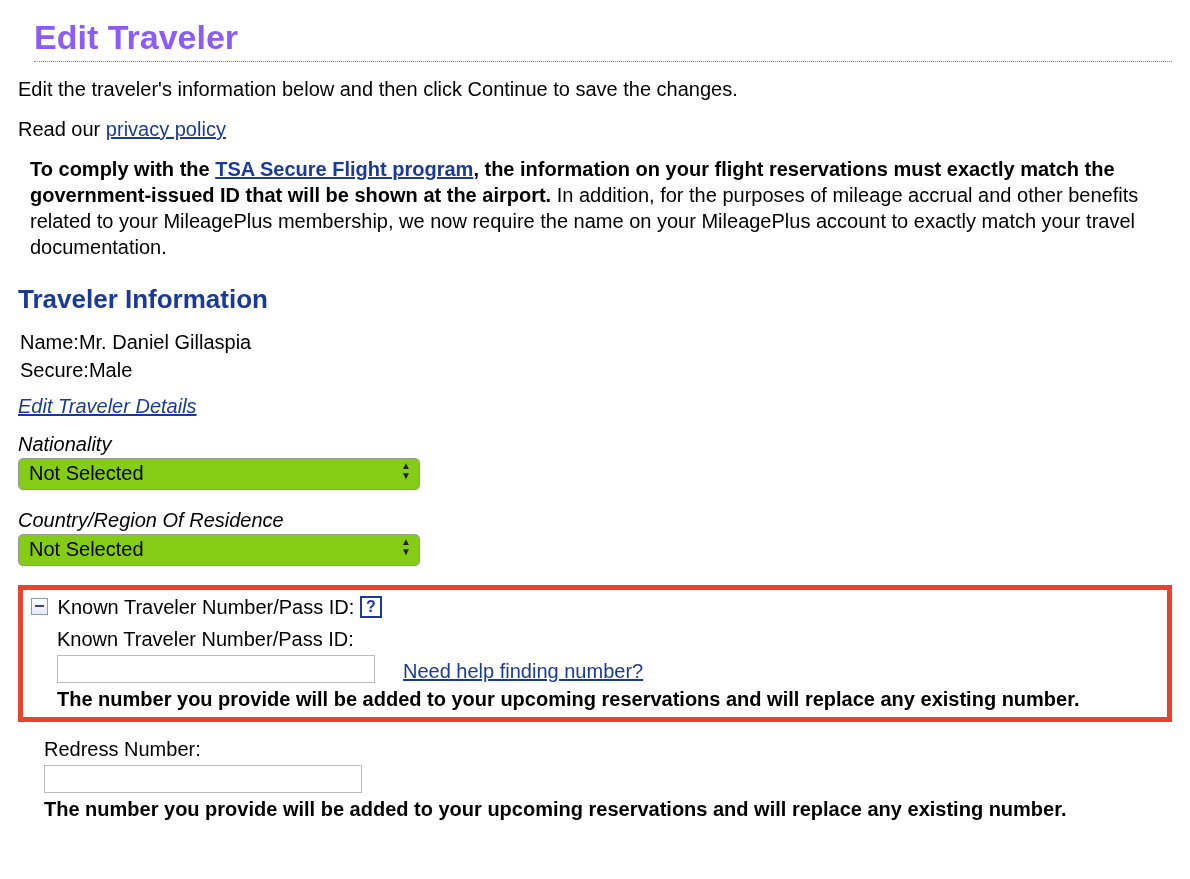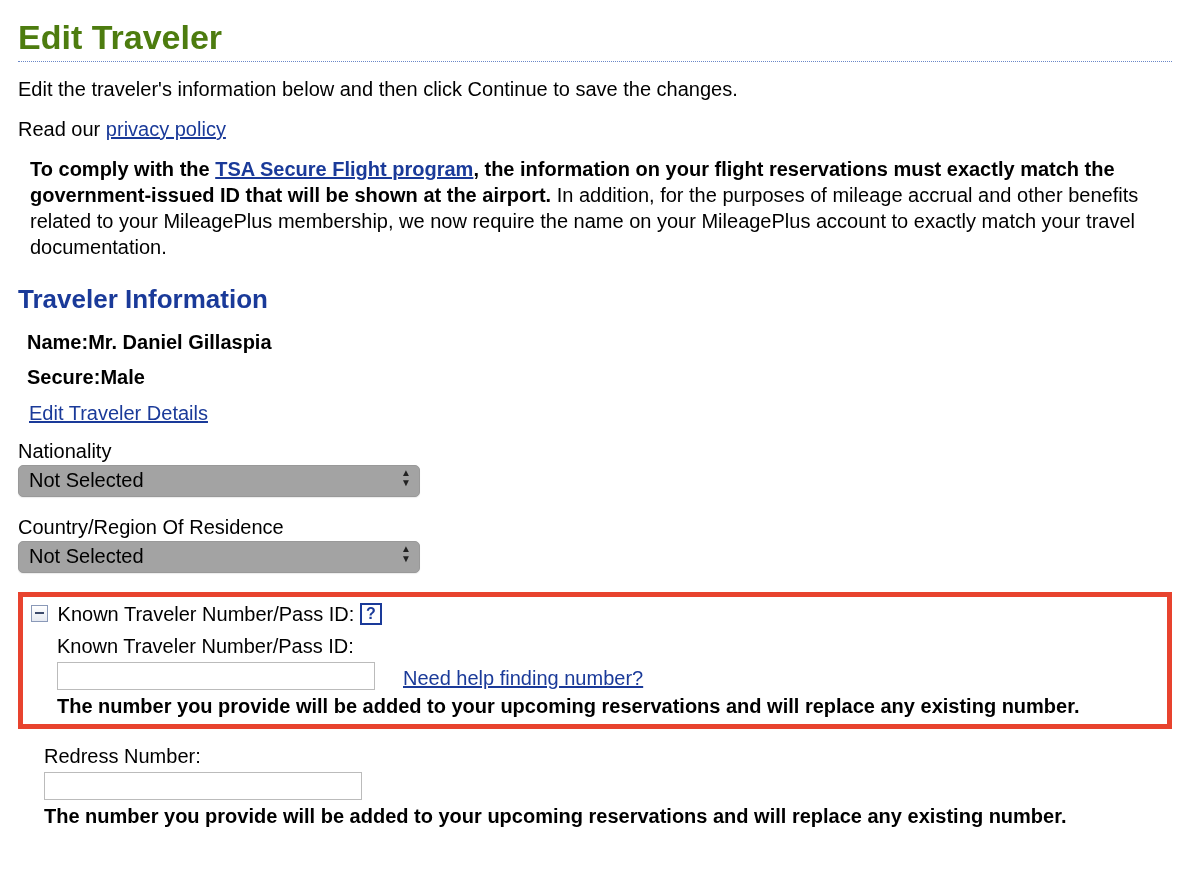--- a/index.html
+++ b/index.html
@@ -6,22 +6,22 @@
       font-family: Arial, Helvetica, sans-serif;
       font-size: 20px;
       color: #000;
       margin: 0;
       padding: 18px;
       background: #fff;
     }
     h1 {
       font-size: 34px;
       font-weight: bold;
-      color: #4d7c0f;
-      margin: 0 0 2px 0;
+      color: #8b5cf6;
+      margin: 0 0 2px 16px;
       border-bottom: 1px dotted #6a87c7;
       padding-bottom: 4px;
     }
     h2 {
       font-size: 26px;
       font-weight: bold;
       color: #1a3a99;
       margin: 24px 0 14px 0;
     }
     p {
@@ -33,38 +33,38 @@
       text-decoration: underline;
     }
     .compliance {
       margin: 14px 12px;
       line-height: 1.3;
     }
     .compliance .bold {
       font-weight: bold;
     }
     .info-line {
-      margin: 9px;
+      margin: 2px;
       line-height: 1.3;
-      font-weight: bold;
     }
     .info-block {
       margin: 14px 0 10px 0;
     }
     .field-block {
       margin-top: 14px;
     }
     .field-label {
       display: block;
       margin-bottom: 2px;
+      font-style: italic;
     }
     .select-wrap {
       position: relative;
       display: inline-block;
-      background: #a3a3a3;
+      background: #84cc16;
       border: 1px solid #999;
       border-radius: 5px;
       height: 30px;
       width: 400px;
       box-shadow: 0 1px 1px rgba(0,0,0,0.08);
     }
     .select-wrap .value {
       position: absolute;
       left: 10px;
       top: 3px;
@@ -163,21 +163,21 @@
   <span class="bold">To comply with the </span><a href="#" class="bold">TSA Secure Flight program</a><span class="bold">, the information on your flight reservations must exactly match the government-issued ID that will be shown at the airport.</span><span> In addition, for the purposes of mileage accrual and other benefits related to your MileagePlus membership, we now require the name on your MileagePlus account to exactly match your travel documentation.</span>
 </div>
 
 <h2>Traveler Information</h2>
 
 <div class="info-block">
   <div class="info-line"><span>Name:</span><span>Mr. Daniel Gillaspia</span></div>
   <div class="info-line"><span>Secure:</span><span>Male</span></div>
 </div>
 
-<p style="margin:10px 0 0 11px;">
+<p style="margin:10px 0 0 0;font-style:italic;">
   <a href="#">Edit Traveler Details</a>
 </p>
 
 <div class="field-block">
   <span class="field-label">Nationality</span>
   <div class="select-wrap">
     <span class="value">Not Selected</span>
     <span class="arrows">
         <span>▲</span>
         <span>▼</span>

